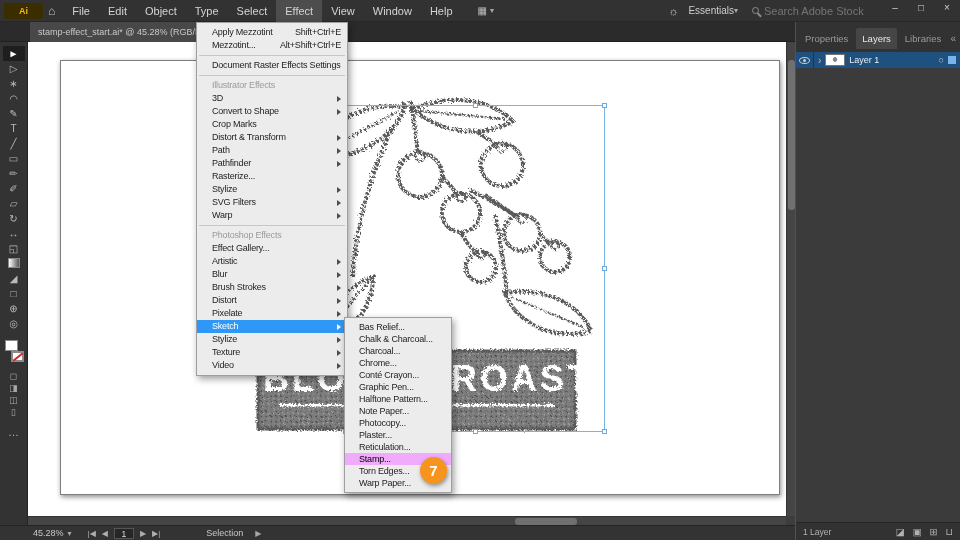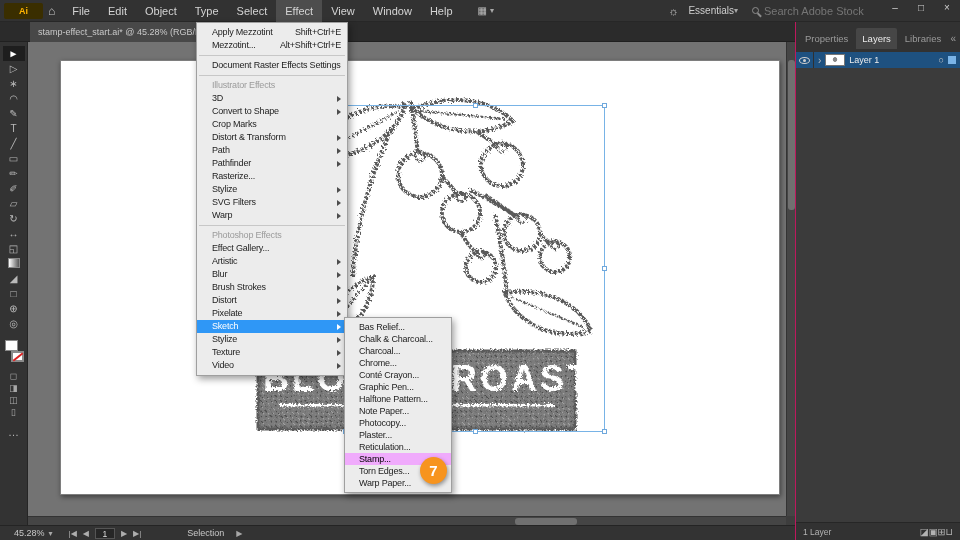--- a/index.html
+++ b/index.html
@@ -37,35 +37,35 @@
 .gradtool{width:12px;height:10px;margin:2px 0 3px;background:linear-gradient(90deg,#fff,#555);border:1px solid #888}
 .swatches{position:relative;width:22px;height:24px;margin-top:8px}
 .fillsw{position:absolute;left:2px;top:1px;width:13px;height:11px;background:#fff;border:1px solid #8a8a8a}
 .strokesw{position:absolute;right:1px;bottom:1px;width:13px;height:11px;background:#fff;border:2px solid #8a8a8a}
 .strokesw::after{content:"";position:absolute;left:-1px;top:3px;width:12px;height:2px;background:#d22;transform:rotate(-38deg)}
 .modes{display:flex;flex-direction:column;align-items:center;margin-top:8px;gap:1px}
 .modeic{color:#a8a8a8;font-size:9px;line-height:11px}
 .dots{color:#b5b5b5;font-size:11px;margin-top:8px}
 
 
-.canvas{position:absolute;left:28px;top:42px;width:758px;height:474px;background:#737373;overflow:hidden;z-index:1}
+.canvas{position:absolute;left:28px;top:42px;width:758px;height:474px;background:#ffffff;overflow:hidden;z-index:1}
 .artboard{position:absolute;left:32px;top:18px;width:720px;height:435px;background:#fff;border:1px solid #7e7e7e;box-shadow:1px 2px 5px rgba(0,0,0,.45)}
 .artsvg{position:absolute;left:227px;top:53px}
 .selbox{position:absolute;left:317px;top:63px;width:260px;height:327px;border:1px solid #78b3e6;z-index:3}
 .hnd{position:absolute;width:5px;height:5px;background:#fff;border:1px solid #6fa8dc}
 
 
 .vscroll{position:absolute;left:786px;top:42px;width:9px;height:474px;background:#454545;border-left:1px solid #333;z-index:5}
 .vthumb{position:absolute;left:1px;top:18px;width:7px;height:150px;background:#707070;border-radius:3px}
 .hscroll{position:absolute;left:28px;top:516px;width:758px;height:9px;background:#454545;border-top:1px solid #333;z-index:5}
 .hthumb{position:absolute;top:1px;left:487px;width:62px;height:7px;background:#707070;border-radius:3px}
 .scorner{position:absolute;left:786px;top:516px;width:9px;height:9px;background:#3d3d3d;z-index:5}
 
 
-.statusbar{position:absolute;left:0;top:525px;width:795px;height:15px;background:#333;border-top:1px solid #242424;display:flex;align-items:center;color:#c9c9c9;font-size:9px;z-index:6;padding-left:14px}
+.statusbar{position:absolute;left:0;top:525px;width:795px;height:15px;background:#333;border-top:1px solid #242424;display:flex;align-items:center;color:#c9c9c9;font-size:9px;z-index:6;padding-left:33px}
 .zoomctl{display:flex;align-items:center;gap:4px}
 .navctl{display:flex;align-items:center;gap:6px;margin-left:16px;color:#aeaeae;font-size:8px}
 .abfield{width:20px;height:11px;background:#262626;border:1px solid #555;color:#ddd;font-size:8.5px;text-align:center;line-height:10px}
 .statussel{display:flex;align-items:center;gap:12px;margin-left:46px}
 
 
 .rightpanel{position:absolute;left:795px;top:22px;width:165px;height:518px;background:#323232;border-left:1px solid #be185d;z-index:6}
 .ptabs{display:flex;align-items:flex-end;height:27px;padding:0 4px 0 3px;gap:2px;color:#9b9b9b;font-size:9.5px}
 .ptab{padding:5px 6px 5px}
 .ptab.active{background:#464646;color:#e9e9e9;border-radius:2px 2px 0 0}
@@ -73,21 +73,21 @@
 .layerlist{position:absolute;left:0;top:30px;right:0;bottom:18px;background:#3b3b3b}
 .layerrow{height:16px;background:#1e5180;display:flex;align-items:center;color:#ececec;font-size:9px;gap:4px}
 .eyecell{width:18px;height:16px;border-right:1px solid #303030;display:flex;align-items:center;justify-content:center}
 .eye{width:11px;height:7px;border:1px solid #cfcfcf;border-radius:50%;position:relative}
 .eye::after{content:"";position:absolute;width:3px;height:3px;background:#cfcfcf;border-radius:50%;left:3px;top:1px}
 .chev{color:#bdbdbd;font-size:10px}
 .lthumb{width:20px;height:12px;background:#fff;border:1px solid #777;background-image:radial-gradient(circle at 50% 45%,#888 2px,transparent 2.6px)}
 .lname{flex:1}
 .tgt{color:#c4c4c4;font-size:9px}
 .chip{width:8px;height:8px;background:#7ab4e8;margin-right:4px}
-.pfooter{position:absolute;left:0;bottom:0;width:100%;height:18px;border-top:1px solid #262626;display:flex;align-items:center;color:#b3b3b3;font-size:8.5px;padding:0 7px;gap:0;background:#323232}
+.pfooter{position:absolute;left:0;bottom:0;width:100%;height:18px;border-top:1px solid #262626;display:flex;align-items:center;color:#b3b3b3;font-size:8.5px;padding:0 7px;gap:8px;background:#323232}
 .pfooter .sp{flex:1}
 .fic{font-size:9.5px;color:#b3b3b3}
 
 
 .menu{position:absolute;background:#ececec;border:1px solid #9f9f9f;box-shadow:2px 3px 7px rgba(0,0,0,.38);z-index:100;padding:3px 0}
 .effectmenu{left:196px;top:22px;width:152px}
 .mi{height:13px;line-height:13px;display:flex;align-items:center;padding:0 6px 0 15px;font-size:9px;letter-spacing:-0.2px;color:#1d1d1d;white-space:nowrap}
 .mi .lbl{flex:1;overflow:hidden}
 .mi .sc{margin-left:8px;color:#1d1d1d}
 .mi.hdr{color:#9b9b9b}

